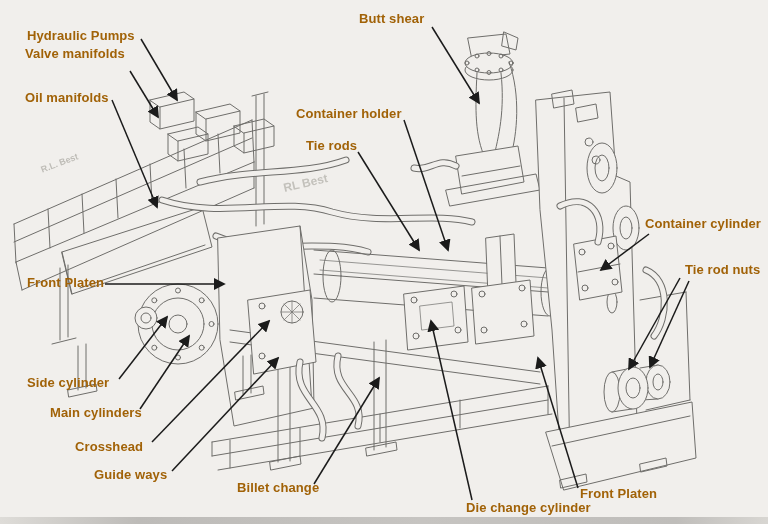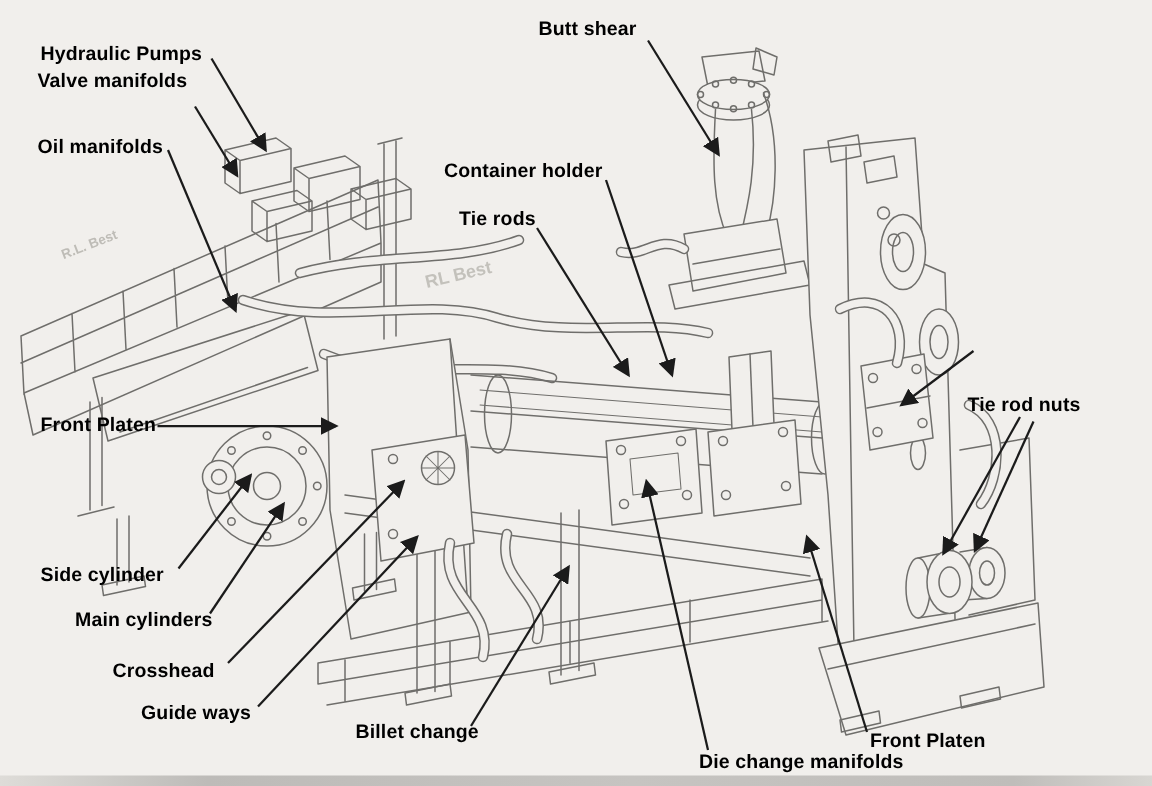--- a/index.html
+++ b/index.html
@@ -14,21 +14,21 @@
   .ln *{stroke:#6f6e6b;stroke-width:1;fill:none;stroke-linejoin:round;stroke-linecap:round;}
   .ln .thin{stroke-width:.7;}
   .fillbg{fill:#f1efec;}
   .pipe-o{stroke:#6f6e6b;stroke-width:7;fill:none;stroke-linecap:round;}
   .pipe-i{stroke:#f1efec;stroke-width:5;fill:none;stroke-linecap:round;}
   
   .arrows line{stroke:#1b1b1b;stroke-width:1.5;}
   
   .label{
     position:absolute;font-weight:bold;font-size:13px;line-height:14px;
-    color:#000000;white-space:nowrap;letter-spacing:.1px;
+    color:#a16207;white-space:nowrap;letter-spacing:.1px;
   }
   .wm{position:absolute;font-weight:bold;color:#96948c;white-space:nowrap;}
   .wm-left{left:40px;top:158px;font-size:9px;opacity:.55;transform:rotate(-21deg);}
   .wm-center{left:283px;top:176px;font-size:12px;opacity:.5;transform:rotate(-13deg);}
   .scan-edge{
     position:absolute;left:0;right:0;bottom:0;height:7px;
     background:linear-gradient(90deg,#dedcd8 0%,#bdbbb8 18%,#c6c4c1 55%,#bfbdba 88%,#d8d6d2 100%);
   }
 </style>
 </head>
@@ -212,27 +212,28 @@
       <line x1="578" y1="488" x2="538" y2="358" marker-end="url(#ah)"></line>
     </g>
   </svg>
 
   <div class="label" style="left:27px;top:29px">Hydraulic Pumps</div>
   <div class="label" style="left:25px;top:47px">Valve manifolds</div>
   <div class="label" style="left:25px;top:91px">Oil manifolds</div>
   <div class="label" style="left:359px;top:12px">Butt shear</div>
   <div class="label" style="left:296px;top:107px">Container holder</div>
   <div class="label" style="left:306px;top:139px">Tie rods</div>
-  <div class="label" style="left:645px;top:263px">Tie rod nuts</div>
+  <div class="label" style="left:645px;top:217px">Container cylinder</div>
+  <div class="label" style="left:685px;top:263px">Tie rod nuts</div>
   <div class="label" style="left:27px;top:276px">Front Platen</div>
   <div class="label" style="left:27px;top:376px">Side cylinder</div>
   <div class="label" style="left:50px;top:406px">Main cylinders</div>
   <div class="label" style="left:75px;top:440px">Crosshead</div>
   <div class="label" style="left:94px;top:468px">Guide ways</div>
   <div class="label" style="left:237px;top:481px">Billet change</div>
-  <div class="label" style="left:466px;top:501px">Die change manifolds</div>
+  <div class="label" style="left:466px;top:501px">Die change cylinder</div>
   <div class="label" style="left:580px;top:487px">Front Platen</div>
 
   <div class="wm wm-left">R.L. Best</div>
   <div class="wm wm-center">RL Best</div>
 
   <div class="scan-edge"></div>
 </div>
 
 </body></html>

